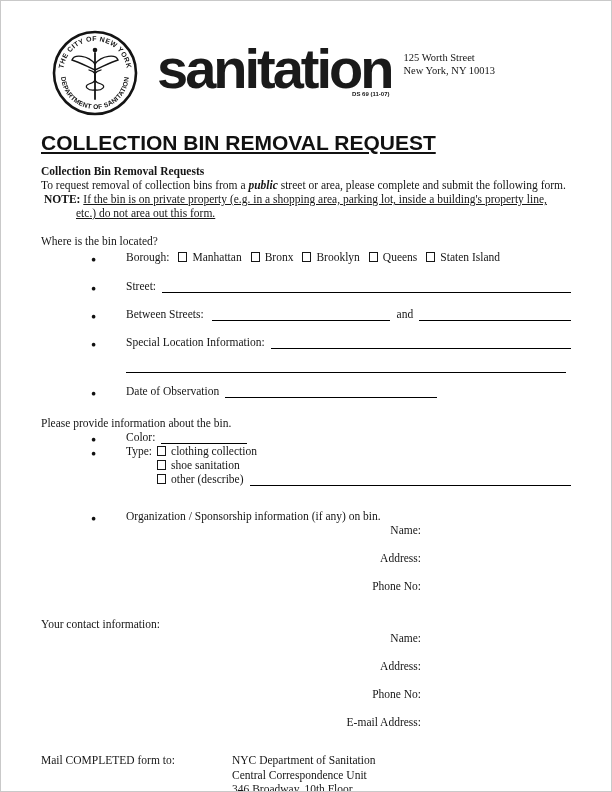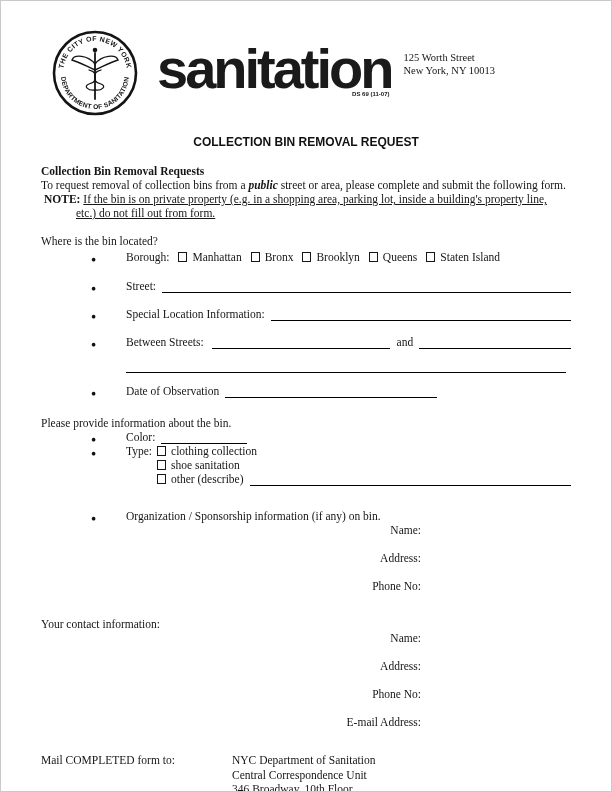--- a/index.html
+++ b/index.html
@@ -33,25 +33,26 @@
     text-align:right;
     font-family:"Liberation Sans", sans-serif;
     font-weight:bold;
     font-size:6px; line-height:7px;
     margin-top:-6px; margin-right:2px;
   }
   .hq { margin-left:12px; margin-top:22px; font-size:10.5px; line-height:13px; white-space:nowrap; }
   
   .title {
     margin:16px 0 0 0;
-    text-align:center;
+    text-align:left;
     font-family:"Liberation Sans", sans-serif;
-    font-size:12px; line-height:19px;
+    font-size:21px; line-height:19px;
     font-weight:bold;
     color:#111;
+    text-decoration:underline;
   }
   
   .intro { margin-top:15px; }
   .sec2 { margin-top:12px; }
   .bold { font-weight:bold; }
   .pub { font-weight:bold; font-style:italic; }
   .note-line1 { padding-left:3px; white-space:nowrap; }
   .note-line2 { padding-left:35px; }
   .u { text-decoration:underline; }
   .sec-head { margin-top:14px; }
@@ -137,43 +138,43 @@
     </div>
   </div>
 
   <h1 class="title">COLLECTION BIN REMOVAL REQUEST</h1>
 
 
   <div class="sec2">
     <div class="bold">Collection Bin Removal Requests</div>
     <div><span>To request removal of collection bins from a </span><span class="pub">public</span><span> street or area, please complete and submit the following form.</span></div>
     <div class="note-line1"><span class="bold">NOTE:</span> <span class="u">If the bin is on private property (e.g. in a shopping area, parking lot, inside a building's property line,</span></div>
-    <div class="note-line2"><span class="u">etc.) do not fill out from form.</span></div>
+    <div class="note-line2"><span class="u">etc.) do not area out this form.</span></div>
   </div>
 
   <div class="sec-head">Where is the bin located?</div>
 
   <div class="brow" style="margin-top:2px;">
     <span class="lbl">Borough:</span><span class="cb-item"><span class="cb"></span><span>Manhattan</span></span><span class="cb-item"><span class="cb"></span><span>Bronx</span></span><span class="cb-item"><span class="cb"></span><span>Brooklyn</span></span><span class="cb-item"><span class="cb"></span><span>Queens</span></span><span class="cb-item"><span class="cb"></span><span>Staten Island</span></span>
   </div>
 
   <div class="brow frow mt15">
     <span class="lbl">Street:</span>
-    <span class="blank grow"></span>
-  </div>
-
-  <div class="brow frow mt14">
-    <span class="lbl">Special Location Information:</span>
     <span class="blank grow"></span>
   </div>
 
   <div class="brow frow mt14">
     <span class="lbl">Between Streets:</span>
     <span class="blank" style="width:178px; margin-left:8px;"></span>
     <span class="lbl" style="margin-left:7px;">and</span>
+    <span class="blank grow"></span>
+  </div>
+
+  <div class="brow frow mt14">
+    <span class="lbl">Special Location Information:</span>
     <span class="blank grow"></span>
   </div>
 
   <div class="cont-line"></div>
 
   <div class="brow frow mt-date">
     <span class="lbl">Date of Observation</span>
     <span class="blank" style="width:212px; margin-left:6px;"></span>
   </div>
 

